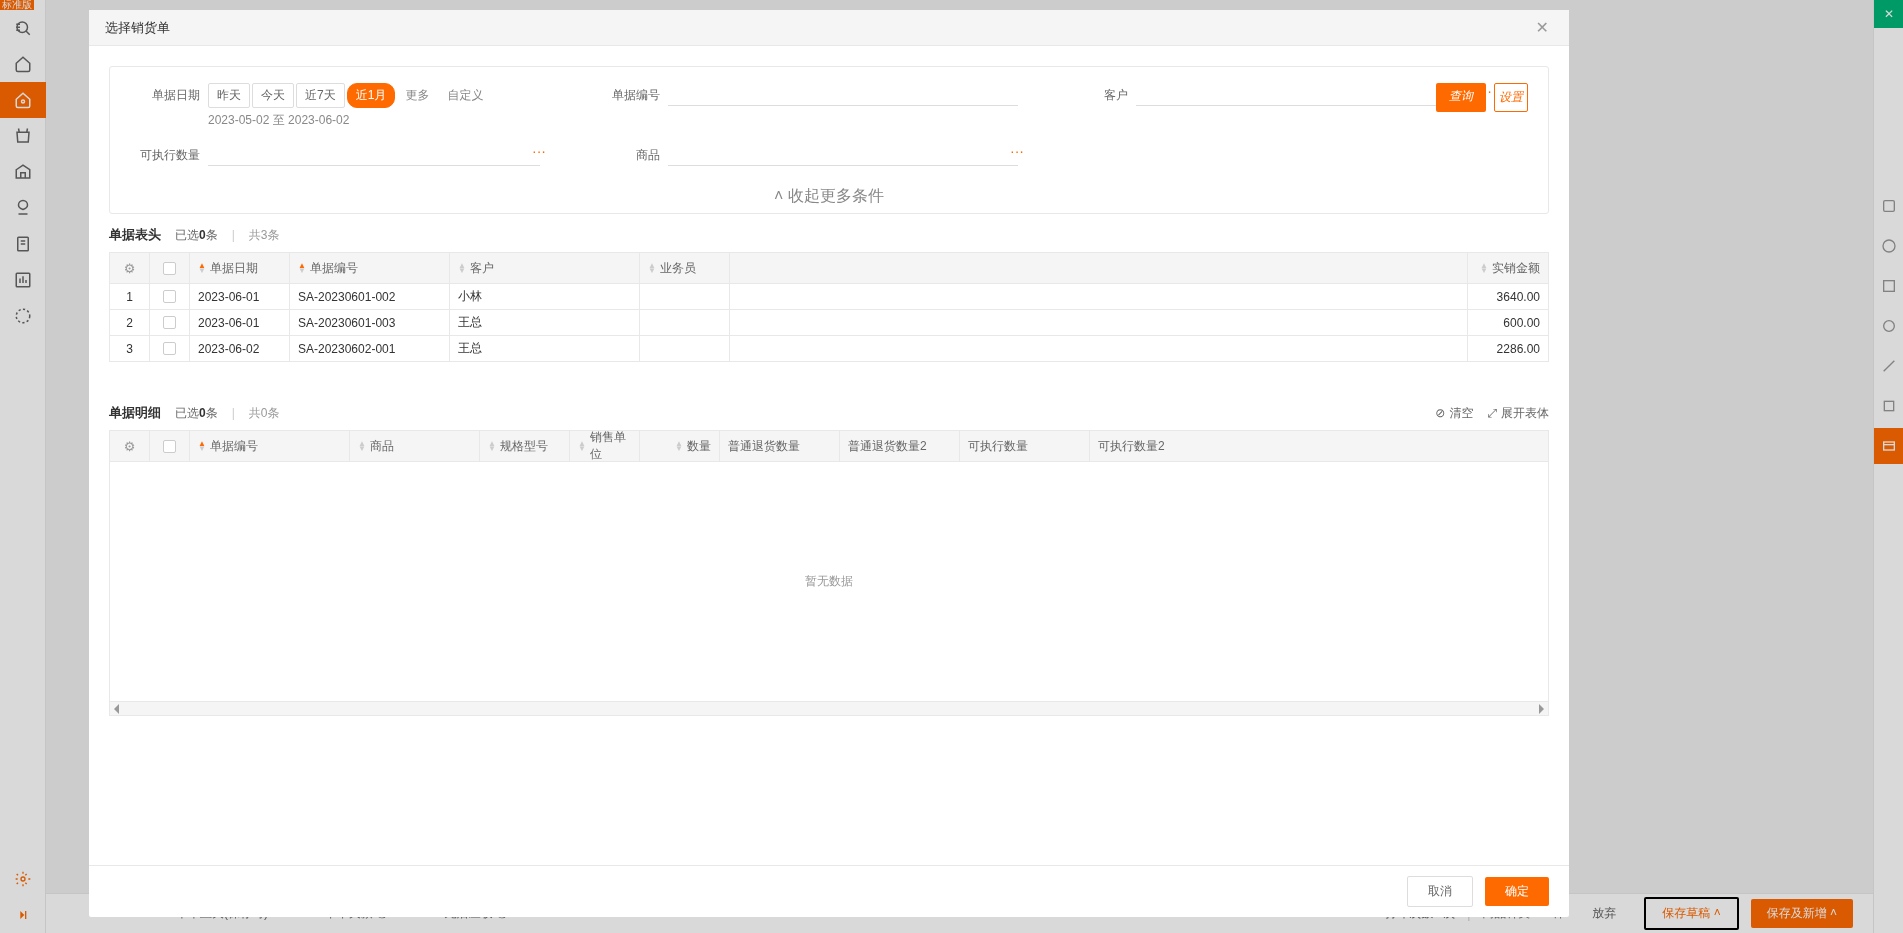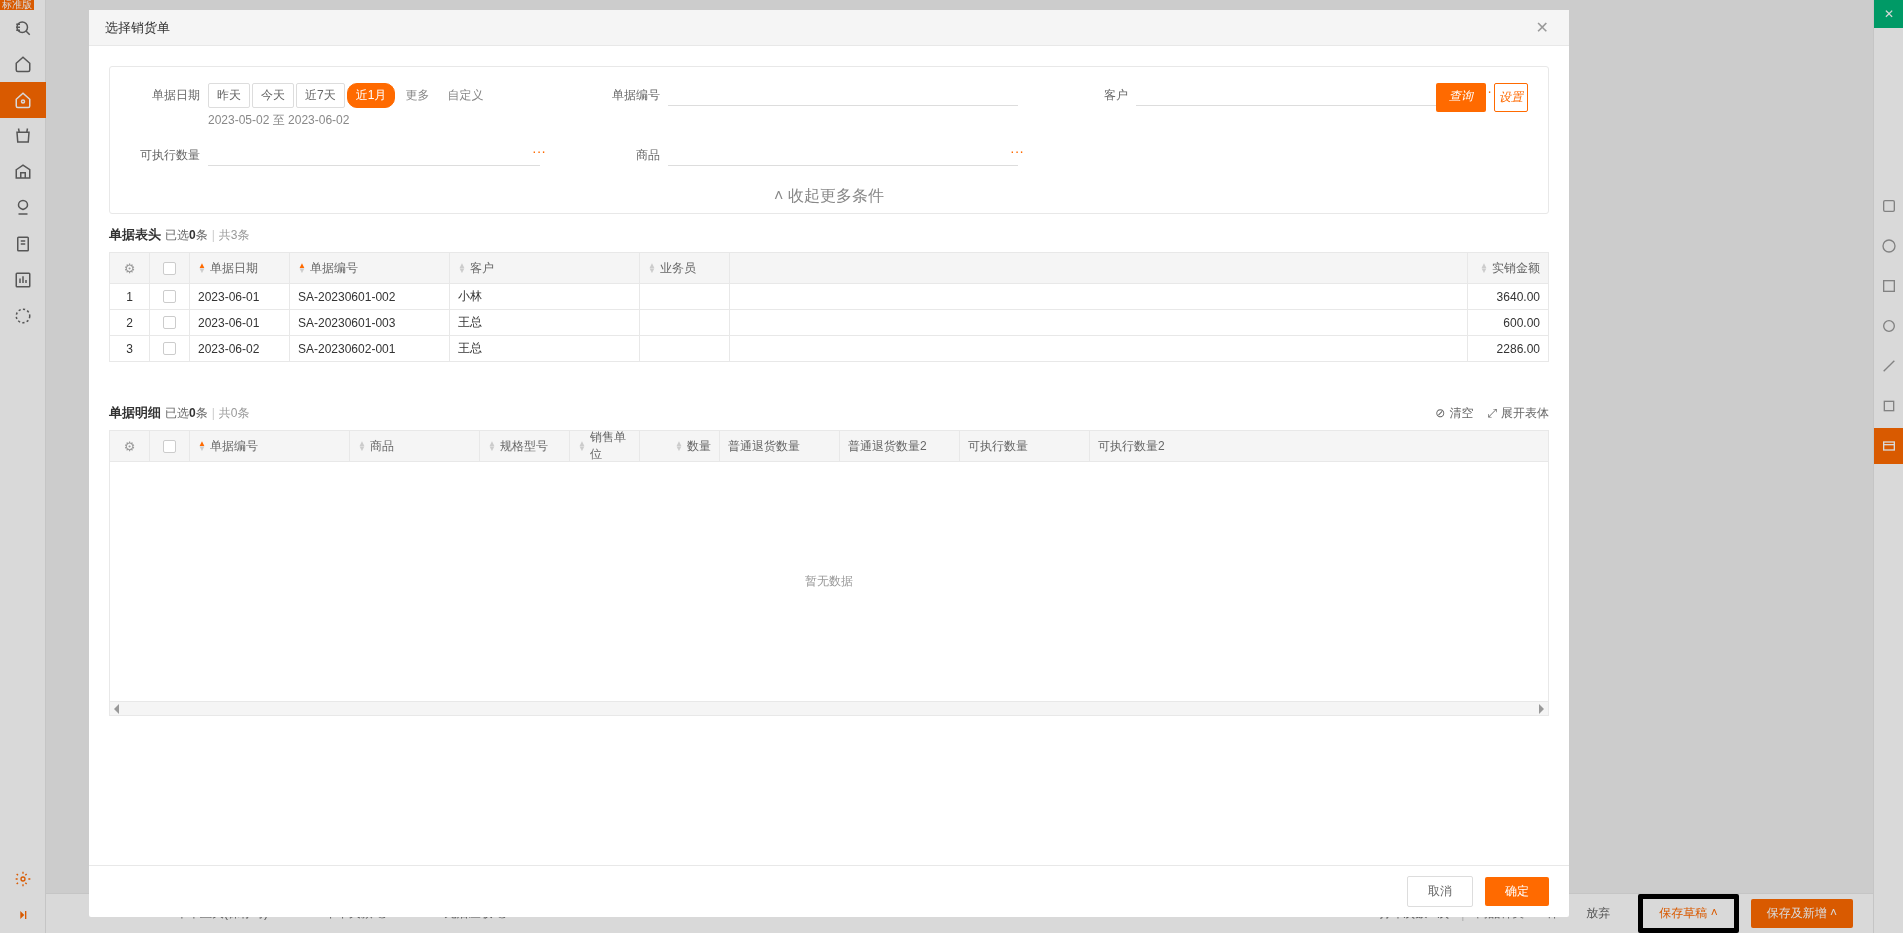--- a/index.html
+++ b/index.html
@@ -114,21 +114,21 @@
 .bg-footer-left { display: flex; gap: 30px; align-items: center; color: #666; margin-left: 110px;}
 .bg-footer-left span b { color: #333; font-weight: bold; }
 .bg-footer-right { margin-left: auto; display: flex; gap: 12px; align-items: center; color: #666; }
 .bg-btn {
   padding: 6px 16px;
   border-radius: 2px;
   cursor: pointer;
   font-size: 12px;
 }
 .bg-btn.discard { color: #666; }
-.bg-btn.draft { border: 5px solid #000000; color: #ff6a00; }
+.bg-btn.draft { border: 2px solid #000000; color: #ff6a00; }
 .bg-btn.savenew { background: #ff6a00; color: #fff; }
 
 
 .modal-overlay {
   position: absolute;
   inset: 0;
   background: rgba(0,0,0,0.15);
   z-index: 100;
 }
 .modal {
@@ -247,21 +247,21 @@
   color: #888;
   padding: 6px 0;
   cursor: pointer;
   font-size: 16px;
 }
 
 
 .section-hdr {
   display: flex;
   align-items: center;
-  gap: 4px;
+  gap: 14px;
   padding: 12px 20px 8px 20px;
 }
 .section-title { font-weight: bold; color: #333; font-size: 13px; }
 .section-count { color: #666; }
 .section-count b { color: #333; font-weight: bold; }
 .section-sep { color: #ccc; }
 .section-total { color: #999; }
 .section-actions { margin-left: auto; display: flex; gap: 14px; align-items: center; }
 .section-action { color: #666; cursor: pointer; display: flex; align-items: center; gap: 4px; }
 

